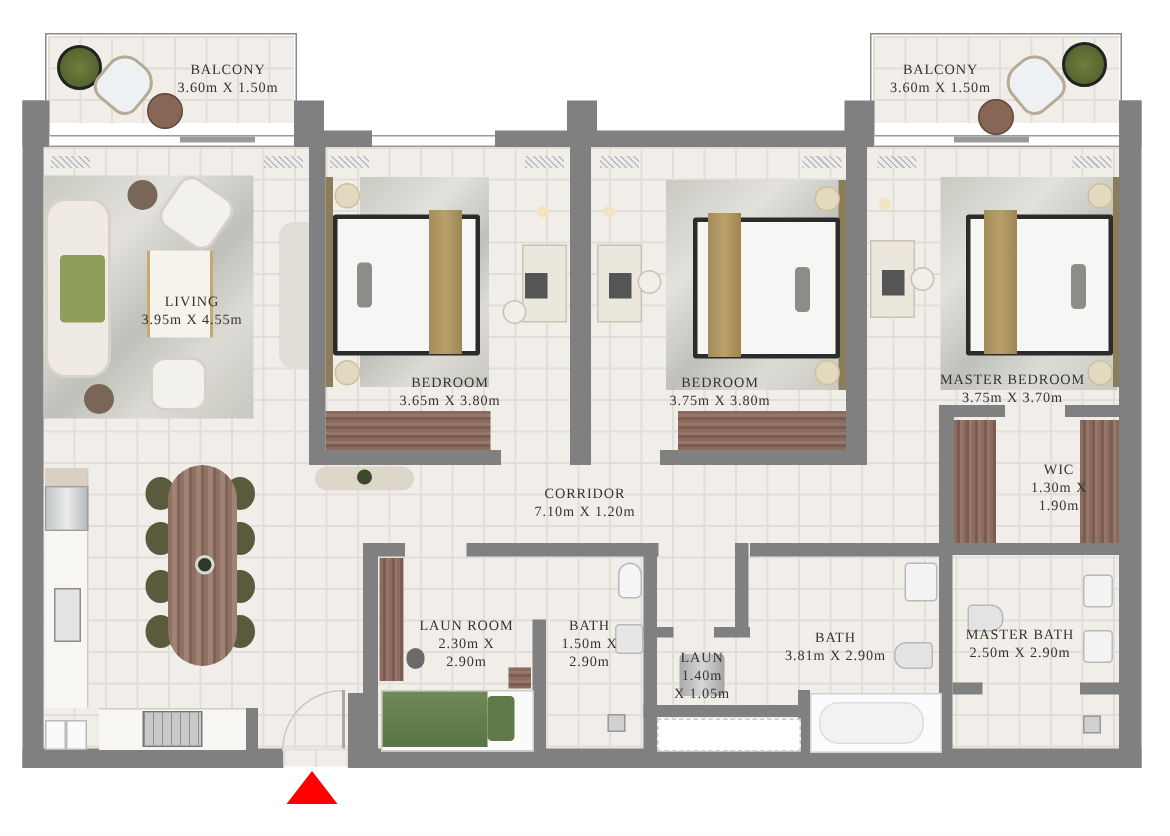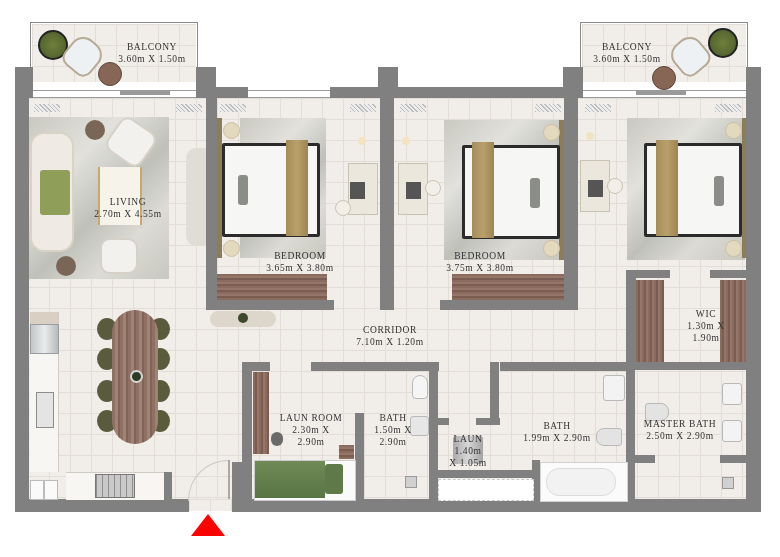--- a/index.html
+++ b/index.html
@@ -110,21 +110,21 @@
   <div class="abs" style="left:30px;top:132px;width:40px;height:116px;background:#efeae3;border:2px solid #d9d2c7;border-radius:14px;"></div>
   <div class="abs" style="left:40px;top:170px;width:30px;height:45px;background:#8f9f5a;border-radius:3px;"></div>
   <div class="circle" style="left:85px;top:120px;width:20px;height:20px;background:#7a6656;"></div>
   <div class="circle" style="left:56px;top:256px;width:20px;height:20px;background:#7a6656;"></div>
   <div class="chair" style="left:110px;top:122px;width:38px;height:36px;transform:rotate(35deg);"></div>
   <div class="chair" style="left:100px;top:238px;width:34px;height:32px;"></div>
   <div class="abs" style="left:98px;top:167px;width:40px;height:58px;background:#f6f3ea;border-left:2px solid #c7a86e;border-right:2px solid #c7a86e;"></div>
   <div class="abs" style="left:186px;top:148px;width:20px;height:98px;background:#e0ddd6;border-radius:10px 0 0 10px;"></div>
   <div class="label" style="left:128px;top:196px;">
     <div>LIVING</div>
-    <div>2.70m X 4.55m</div>
+    <div>3.95m X 4.55m</div>
   </div>
 
   <div class="rug" style="left:240px;top:118px;width:86px;height:140px;"></div>
   <div class="abs" style="left:217px;top:118px;width:5px;height:140px;background:#8b7d5a;"></div>
   <div class="nightstand" style="left:223px;top:122px;"></div>
   <div class="nightstand" style="left:223px;top:240px;"></div>
   <div class="bed" style="left:222px;top:143px;width:92px;height:88px;"></div>
   <div class="throw" style="left:286px;top:140px;width:22px;height:96px;"></div>
   <div class="abs" style="left:238px;top:175px;width:10px;height:30px;background:#8b8d88;border-radius:3px;"></div>
   <div class="woodh" style="left:217px;top:274px;width:110px;height:26px;"></div>
@@ -158,20 +158,24 @@
   <div class="abs" style="left:742px;top:118px;width:4px;height:140px;background:#8b7d5a;"></div>
   <div class="nightstand" style="left:725px;top:122px;"></div>
   <div class="nightstand" style="left:725px;top:240px;"></div>
   <div class="bed" style="left:644px;top:143px;width:92px;height:88px;"></div>
   <div class="throw" style="left:656px;top:140px;width:22px;height:96px;"></div>
   <div class="abs" style="left:714px;top:176px;width:10px;height:30px;background:#8b8d88;border-radius:3px;"></div>
   <div class="desk" style="left:580px;top:160px;width:28px;height:50px;"></div>
   <div class="tv" style="left:588px;top:180px;width:15px;height:17px;"></div>
   <div class="circle" style="left:607px;top:178px;width:14px;height:14px;background:#f2efe8;border:1px solid #c9c3b3;"></div>
   <div class="circle" style="left:586px;top:132px;width:8px;height:8px;background:#f2e4c0;"></div>
+  <div class="label" style="left:675px;top:248px;">
+    <div>MASTER BEDROOM</div>
+    <div>3.75m X 3.70m</div>
+  </div>
 
   <div class="wood" style="left:636px;top:280px;width:28px;height:82px;"></div>
   <div class="wood" style="left:720px;top:280px;width:26px;height:82px;"></div>
   <div class="label" style="left:688px;top:308px;margin-left:18px;">
     <div>WIC</div>
     <div>1.30m X</div>
     <div>1.90m</div>
   </div>
 
   <div class="abs" style="left:210px;top:311px;width:66px;height:16px;background:#ddd6cb;border-radius:8px;"></div>
@@ -232,21 +236,21 @@
     <div>1.40m</div>
     <div>X 1.05m</div>
   </div>
 
   <div class="fixture" style="left:603px;top:375px;width:20px;height:24px;border-radius:3px;background:#f3f3f3;"></div>
   <div class="fixture" style="left:596px;top:428px;width:24px;height:16px;border-radius:8px 3px 3px 8px;background:#e3e3e3;"></div>
   <div class="abs" style="left:540px;top:462px;width:86px;height:38px;background:#fbfbfb;border:1px solid #d2d2d2;"></div>
   <div class="abs" style="left:546px;top:468px;width:68px;height:26px;background:#f2f2f2;border:1px solid #dcdcdc;border-radius:13px;"></div>
   <div class="label" style="left:557px;top:420px;">
     <div>BATH</div>
-    <div>1.99m X 2.90m</div>
+    <div>3.81m X 2.90m</div>
   </div>
 
   <div class="fixture" style="left:722px;top:383px;width:18px;height:20px;border-radius:3px;background:#f3f3f3;"></div>
   <div class="fixture" style="left:722px;top:420px;width:18px;height:20px;border-radius:3px;background:#f3f3f3;"></div>
   <div class="fixture" style="left:645px;top:403px;width:22px;height:16px;border-radius:3px 8px 8px 3px;background:#e3e3e3;"></div>
   <div class="abs" style="left:722px;top:477px;width:10px;height:10px;background:#d0d0d0;border:1px solid #999;"></div>
   <div class="label" style="left:680px;top:418px;">
     <div>MASTER BATH</div>
     <div>2.50m X 2.90m</div>
   </div>

